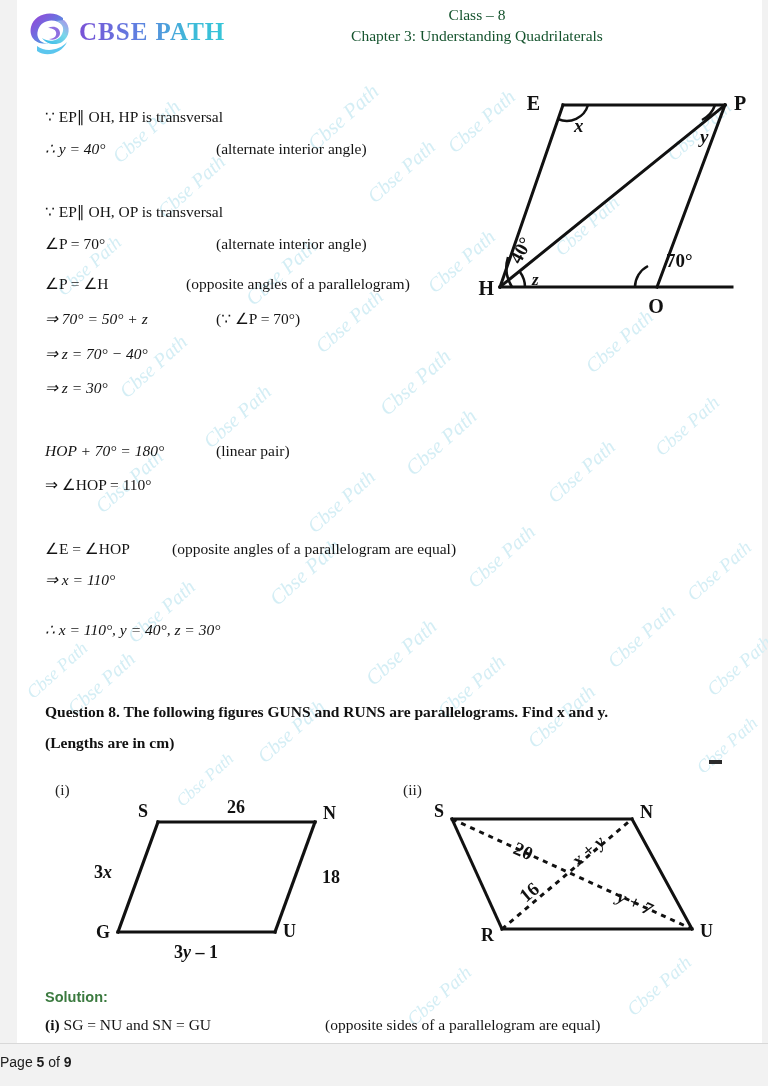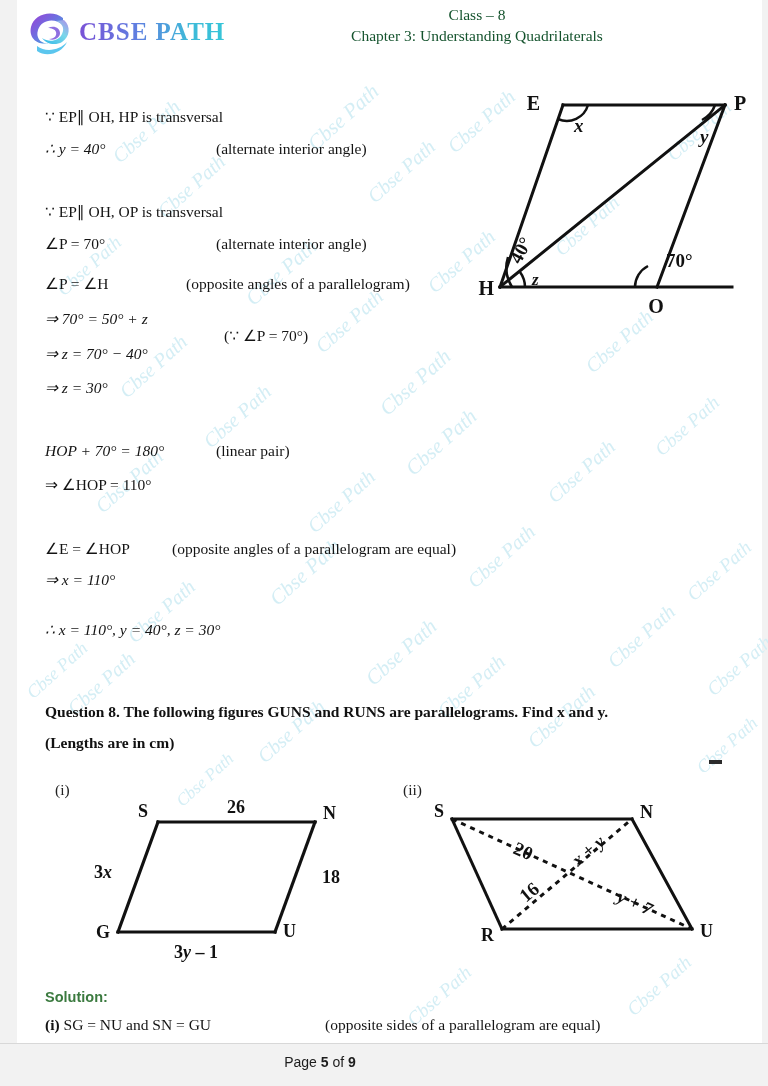--- a/index.html
+++ b/index.html
@@ -114,21 +114,20 @@
     position: absolute;
     left: 0; top: 1043px;
     width: 768px; height: 43px;
     background: #f2f2f2;
     border-top: 1px solid #d8d8d8;
   }
   .footer-text {
     position: absolute;
     left: 0; top: 10px;
     width: 640px;
-    text-align: center;
     font-size: 14px;
     color: #1d1d1d;
     font-family: "Liberation Sans", sans-serif;
   }
   .footer-text b { font-weight: bold; }
 
   
   .wm {
     position: absolute;
     font-family: "Liberation Serif", serif;
@@ -227,21 +226,21 @@
 
   <div class="line" style="left:45px; top:203px;">∵ EP∥ OH, OP is transversal</div>
 
   <div class="line" style="left:45px; top:235px;">∠P = 70°</div>
   <div class="line" style="left:216px; top:235px;">(alternate interior angle)</div>
 
   <div class="line" style="left:45px; top:275px;">∠P = ∠H</div>
   <div class="line" style="left:186px; top:275px;">(opposite angles of a parallelogram)</div>
 
   <div class="line it" style="left:45px; top:310px;">⇒ 70° = 50° + z</div>
-  <div class="line" style="left:216px; top:327px;margin-left:8px;">(∵ ∠P = 70°)</div>
+  <div class="line" style="left:216px; top:310px;">(∵ ∠P = 70°)</div>
 
   <div class="line it" style="left:45px; top:345px;">⇒ z = 70° − 40°</div>
   <div class="line it" style="left:45px; top:379px;">⇒ z =  30°</div>
 
   <div class="line" style="left:45px; top:442px;font-style:italic;">HOP + 70° = 180°</div>
   <div class="line" style="left:216px; top:442px;">(linear pair)</div>
 
   <div class="line" style="left:45px; top:476px;">⇒ ∠HOP = 110°</div>
 
   <div class="line" style="left:45px; top:540px;">∠E = ∠HOP</div>

